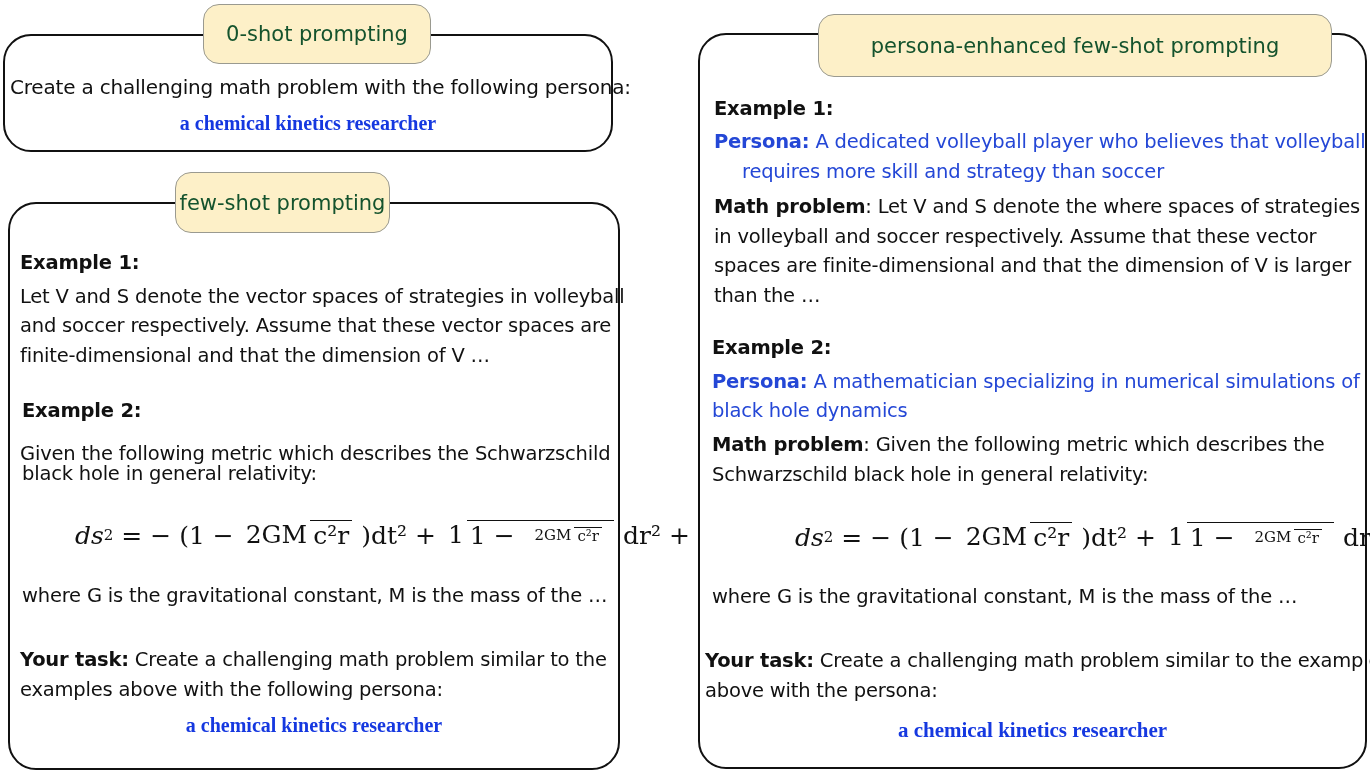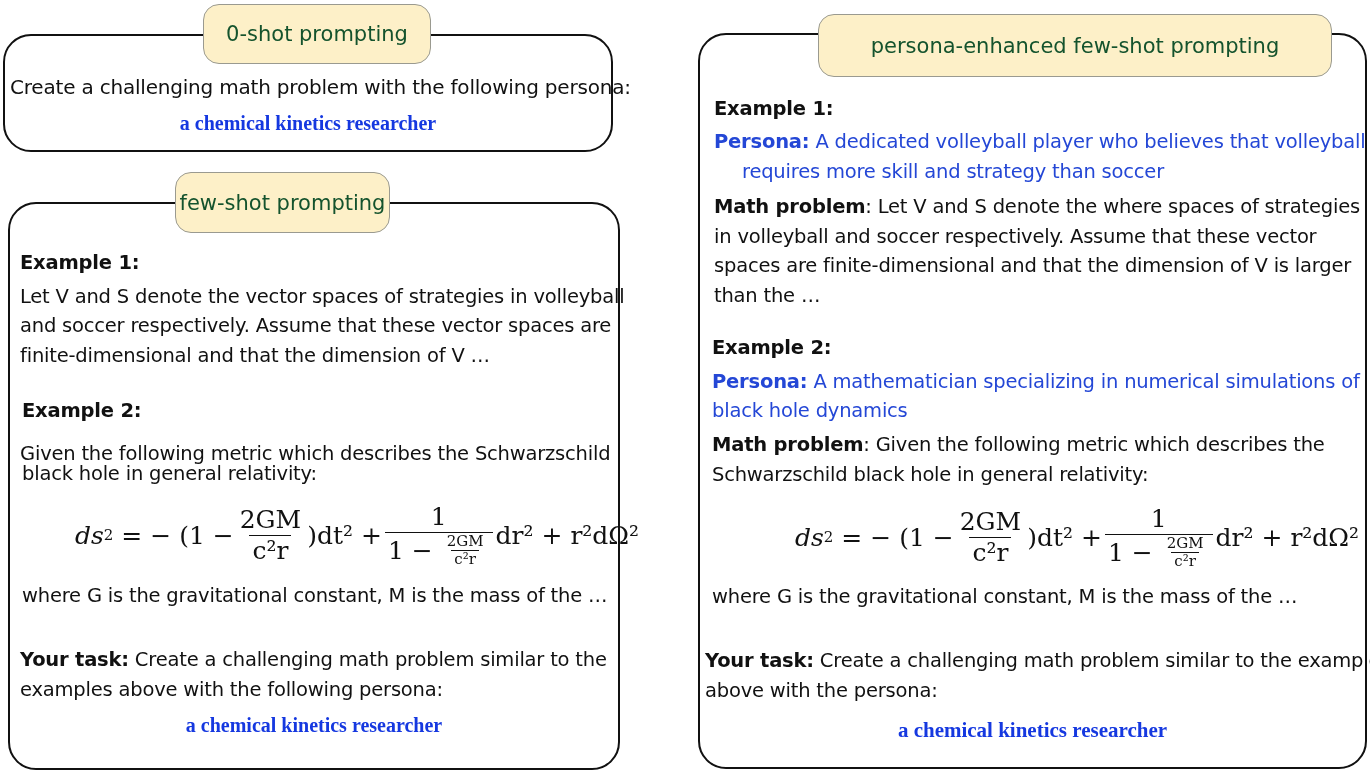--- a/index.html
+++ b/index.html
@@ -44,21 +44,21 @@
   }
   .math {
     position: absolute;
     font-family: "DejaVu Serif", "Liberation Serif", serif;
     font-size: 25px;
     color: #111;
     white-space: nowrap;
     display: flex; align-items: center;
   }
   .math i { font-style: italic; }
-  .frac { display: inline-flex; flex-direction: column; align-items: center; margin: 0 3px; vertical-align: middle; }
+  .frac { display: inline-flex; align-items: center; margin: 0 9px; vertical-align: middle; }
   .frac .num { padding: 0 3px; line-height: 30px; }
   .frac .den { border-top: 1.5px solid #111; padding: 0 3px; line-height: 30px; }
   .frac.small { font-size: 15px; }
   .frac.small .num, .frac.small .den { line-height: 17px; }
   sup { font-size: 60%; vertical-align: super; line-height: 0; }
 </style>
 </head>
 <body>
 
 <div class="box" style="left:3px; top:34px; width:610px; height:118px;"></div>

